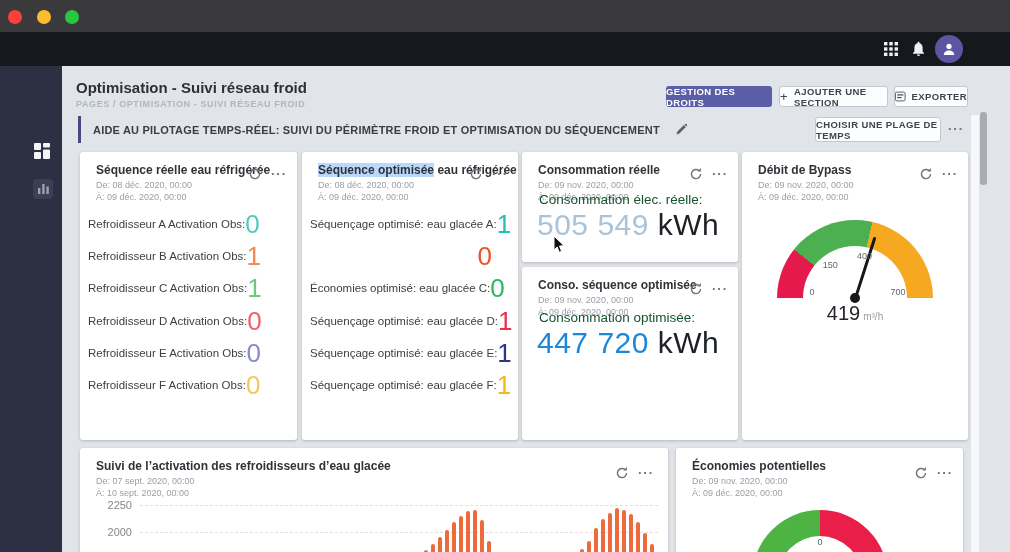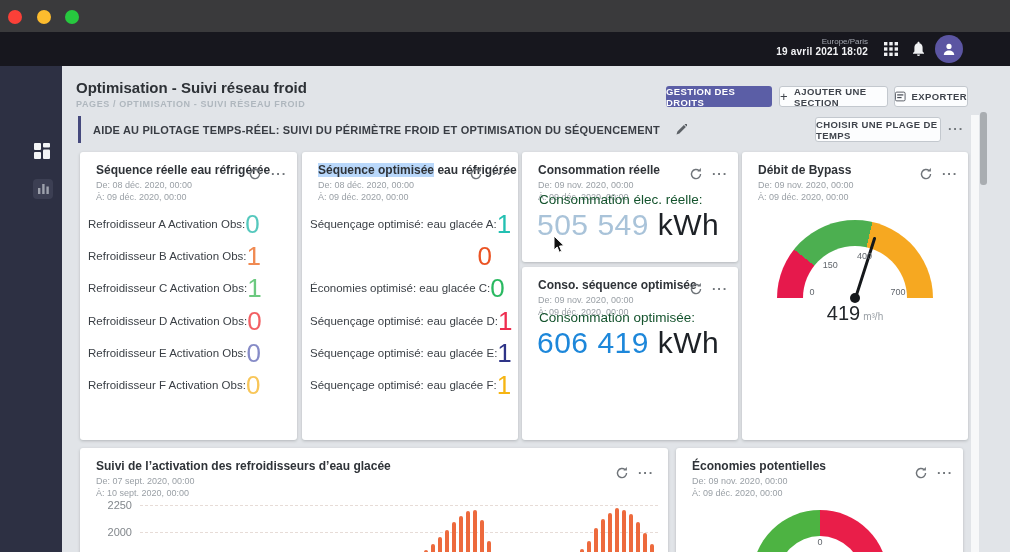--- a/index.html
+++ b/index.html
@@ -68,24 +68,20 @@
 
 <div id="app">
 
   <div class="abs" id="titlebar">
     <div class="abs traffic" style="left:8px;background:#fb4038;"></div>
     <div class="abs traffic" style="left:37px;background:#fdbc2e;"></div>
     <div class="abs traffic" style="left:65px;background:#27c83f;"></div>
   </div>
 
   <div class="abs" id="appbar">
-    <div class="abs" style="right:142px;top:5px;width:120px;">
-      <div class="appbar-tz">Europe/Paris</div>
-      <div class="appbar-dt">19 avril 2021 18:02</div>
-    </div>
     <div class="abs" style="left:884px;top:10px;">
       <svg width="14" height="14" viewBox="0 0 14 14">
           <g fill="#f0f1f3">
         <rect x="0" y="0" width="3.4" height="3.4"></rect>
             <rect x="5.3" y="0" width="3.4" height="3.4"></rect>
             <rect x="10.6" y="0" width="3.4" height="3.4"></rect>
         <rect x="0" y="5.3" width="3.4" height="3.4"></rect>
             <rect x="5.3" y="5.3" width="3.4" height="3.4"></rect>
             <rect x="10.6" y="5.3" width="3.4" height="3.4"></rect>
         <rect x="0" y="10.6" width="3.4" height="3.4"></rect>
@@ -276,21 +272,21 @@
     <div class="card-actions">
       <span>
           <svg width="14" height="14" viewBox="0 0 16 16">
             <path d="M13.2 8a5.2 5.2 0 1 1-1.6-3.7" fill="none" stroke="#6f7479" stroke-width="1.6"></path>
             <path d="M13.6 1.2v4h-4z" fill="#6f7479"></path>
           </svg>
         </span>
       <span class="dots">···</span>
     </div>
     <div class="conso-label" style="top:43px;">Consommation optimisée:</div>
-    <div class="conso-value" style="top:59px;"><span id="val-opt" style="color: rgb(29, 135, 218);">606 419</span> <span class="conso-unit">kWh</span></div>
+    <div class="conso-value" style="top:59px;"><span id="val-opt" style="color: rgb(29, 135, 218);">447 720</span> <span class="conso-unit">kWh</span></div>
   </div>
 
   <div class="card" style="left:742px;top:152px;width:226px;height:288px;">
     <div class="card-title">Débit de Bypass</div>
     <div class="card-dates">
       <div>De: 09 nov. 2020, 00:00</div>
       <div>À: 09 déc. 2020, 00:00</div>
     </div>
     <div class="card-actions">
       <span>

